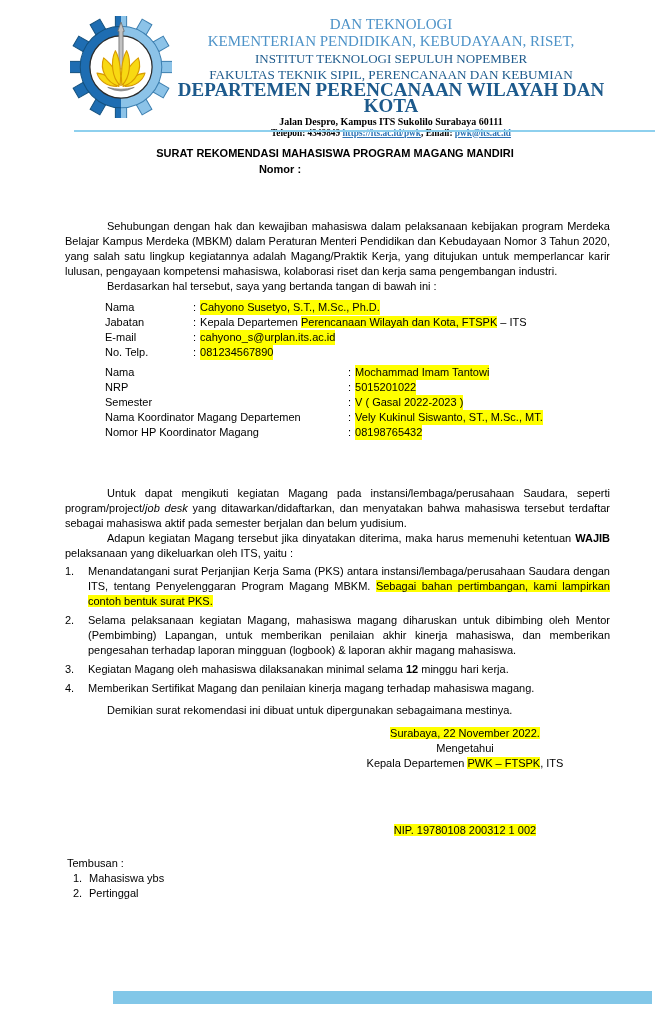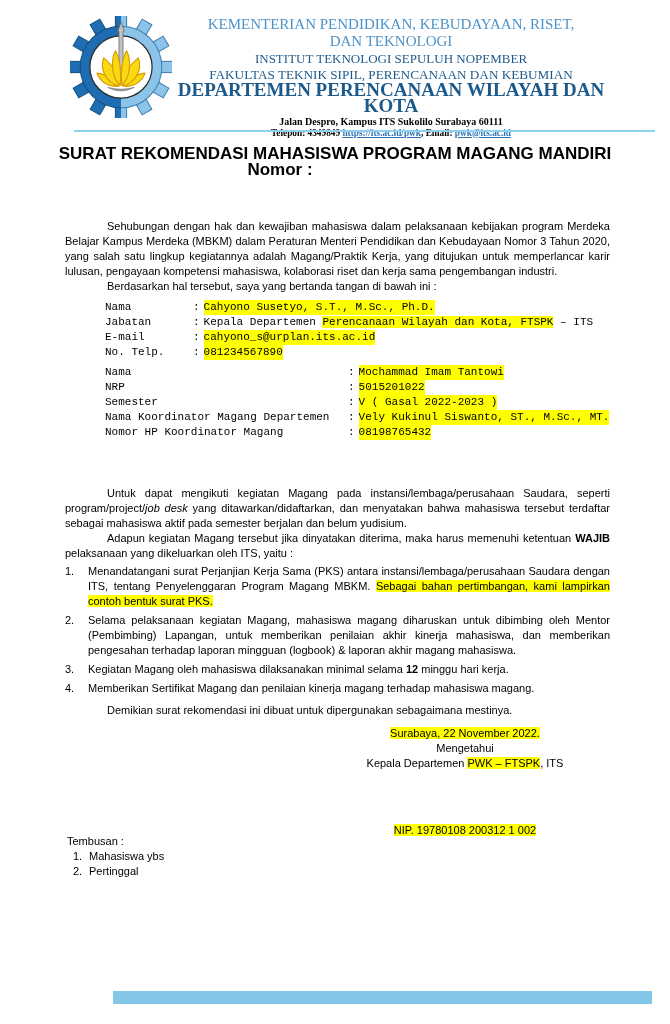--- a/index.html
+++ b/index.html
@@ -20,57 +20,57 @@
   .lh-institute  { color:var(--institute-blue); font-size:13px; line-height:15.5px; margin-top:2px; }
   .lh-faculty    { color:var(--institute-blue); font-size:13.2px; line-height:15.5px; }
   .lh-department { color:var(--institute-blue); font-size:19px; line-height:16px; font-weight:bold; }
   .lh-address    { color:#000; font-size:10px; line-height:11.5px; font-weight:bold; margin-top:2px; }
   .lh-contact    { color:#000; font-size:9.3px; line-height:11.5px; font-weight:bold; }
   .lh-link       { color:var(--link-blue); text-decoration:underline; }
   .rule { position:absolute; top:130px; left:74px; width:581px; border-top:2.6px solid var(--rule-blue); }
 
   
   .title-block { position:absolute; top:146px; left:0; width:670px; text-align:center;
-                 font-weight:bold; font-size:17px; line-height:15.5px; }
+                 font-weight:bold; font-size:11px; line-height:15.5px; }
   .title-nomor { margin-right:110px; }
 
   
   .section { position:absolute; left:65px; width:545px; }
   .sec-a { top:219px; }
   .sec-b { top:486px; }
   .sec-c { top:703px; }
   p { margin:0; }
   .justify { text-align:justify; }
   .indent { text-indent:42px; }
   .hl { background:var(--highlight); }
   .it { font-style:italic; }
   .b  { font-weight:bold; }
 
   .info { margin-left:40px; }
-  .info .row { display:flex;font-family:Liberation Mono, monospace; }
+  .info .row { display:flex; }
   .info .label { flex:0 0 auto; }
   .block1 { margin-top:6px; }
   .block1 .label { width:88px; }
   .block2 { margin-top:5px; }
   .block2 .label { width:243px; }
   .info .colon { flex:0 0 auto; margin-right:4px; }
   .p-memberikan { margin-top:4px; }
 
   .req-list { margin-top:3px; }
   .req-item { display:flex; margin-bottom:4px; }
   .req-num { flex:0 0 23px; }
   .req-text { flex:1; text-align:justify; }
 
   
   .sig-block { position:absolute; top:726px; left:320px; width:290px; text-align:center; line-height:15.2px; }
   .sig-space { height:51px; }
   .sig-name { text-decoration:underline; }
 
   
-  .tembusan { position:absolute; top:834px; left:67px; width:300px; }
+  .tembusan { position:absolute; top:856px; left:67px; width:300px; }
   .tb-item { display:flex; }
   .tb-num { flex:0 0 16px; margin-left:6px; }
 
   
   .footer-bar { position:absolute; top:991px; left:113px; width:539px; height:13px; background:var(--bar-blue); }
 </style>
 </head>
 <body>
 
 <div class="page">
@@ -128,22 +128,22 @@
         <path d="M54,69 C64,69 71.5,63 73.5,56 C65,56.5 57,62 54,69 Z"></path>
         <path d="M48,69 C35,65 29,52 33,41 C42.5,48.5 47.5,58 48,69 Z"></path>
         <path d="M52,69 C65,65 71,52 67,41 C57.5,48.5 52.5,58 52,69 Z"></path>
         <path d="M49.2,68 C41,61 39.5,44 44.5,34 C49,42 50.5,56 49.2,68 Z"></path>
         <path d="M50.8,68 C59,61 60.5,44 55.5,34 C51,42 49.5,56 50.8,68 Z"></path>
       </g>
       <path d="M37,70 Q50,77 63,70 Q50,73.5 37,70 Z" fill="#9a9a9a" stroke="#6e6e6e" stroke-width="0.6"></path>
     </svg>
 
     <div class="lh-text">
+      <div class="lh-ministry">DAN TEKNOLOGI</div>
       <div class="lh-ministry">KEMENTERIAN PENDIDIKAN, KEBUDAYAAN, RISET,</div>
-      <div class="lh-ministry">DAN TEKNOLOGI</div>
       <div class="lh-institute">INSTITUT TEKNOLOGI SEPULUH NOPEMBER</div>
       <div class="lh-faculty">FAKULTAS TEKNIK SIPIL, PERENCANAAN DAN KEBUMIAN</div>
       <div class="lh-department">DEPARTEMEN PERENCANAAN WILAYAH DAN KOTA</div>
       <div class="lh-address">Jalan Despro, Kampus ITS Sukolilo Surabaya 60111</div>
       <div class="lh-contact">
         <span>Telepon: 4349849</span>
         <span class="lh-link">https://its.ac.id/pwk</span><span>, Email:</span>
         <span class="lh-link">pwk@its.ac.id</span>
       </div>
     </div>

